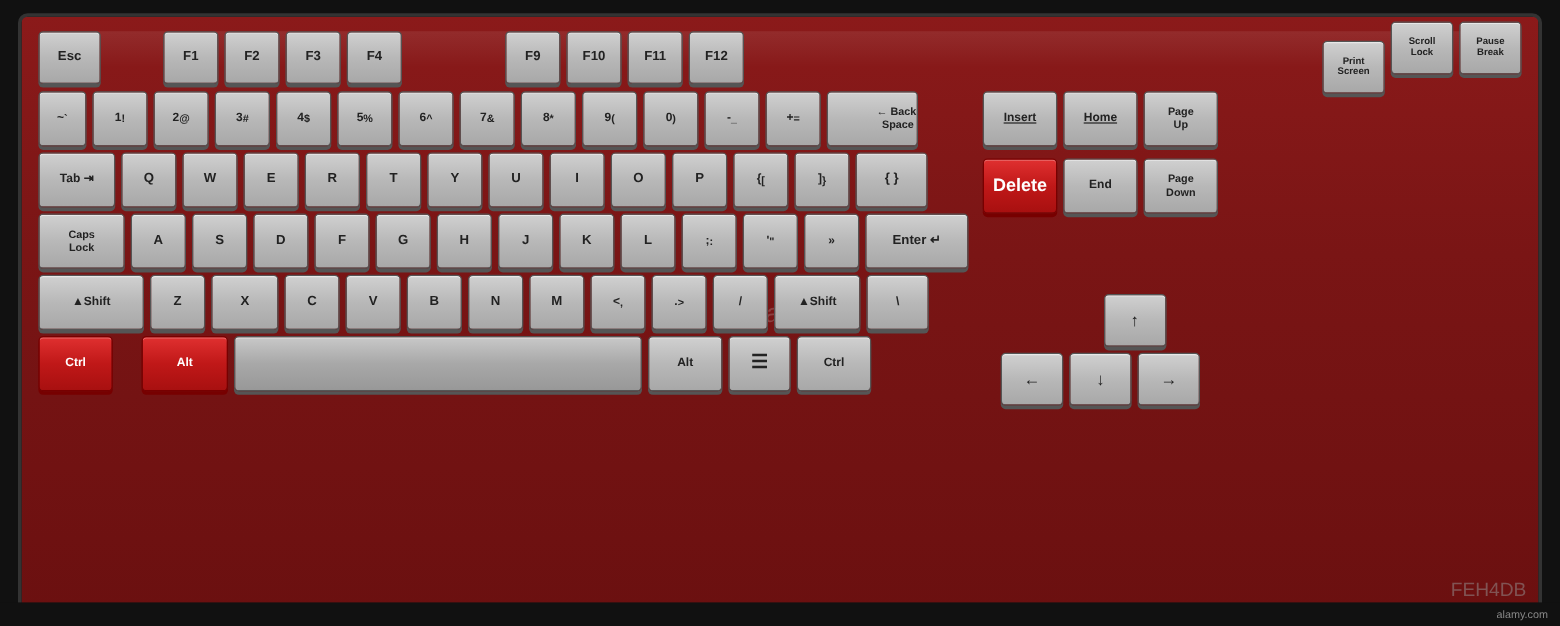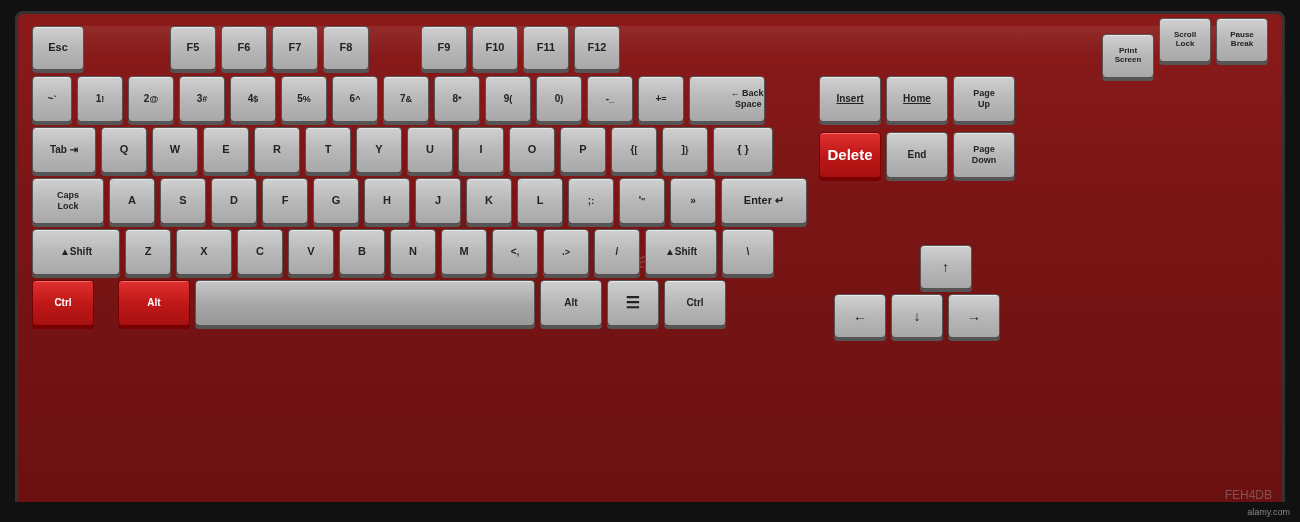--- a/index.html
+++ b/index.html
@@ -165,21 +165,21 @@
       display: flex;
       gap: 5px;
     }
     .fn-spacer {
       width: 16px;
     }
     .watermark {
       position: absolute;
       bottom: 6px;
       right: 10px;
-      font-size: 12px;
+      font-size: 16px;
       color: rgba(150,150,150,0.5);
     }
     .alamy-watermark {
       position: absolute;
       left: 50%;
       top: 50%;
       transform: translate(-50%, -50%);
       font-size: 22px;
       color: rgba(200,200,200,0.25);
       pointer-events: none;
@@ -216,27 +216,27 @@
 </head>
 <body>
 
 <div class="keyboard-container">
   <div class="keyboard-shine"></div>
   <div class="alamy-watermark">alamy</div>
 
   <div class="fn-row">
     <div class="key key-esc">Esc</div>
     <div class="fn-spacer"></div>
+    <div class="fn-group">
+      <div class="key key-f1">F1</div>
+      <div class="key key-f2">F2</div>
+      <div class="key key-f3">F3</div>
+      <div class="key key-f4">F4</div>
+    </div>
     <div class="fn-spacer"></div>
-    <div class="fn-group">
-      <div class="key key-f5">F5</div>
-      <div class="key key-f6">F6</div>
-      <div class="key key-f7">F7</div>
-      <div class="key key-f8">F8</div>
-    </div>
     <div class="fn-spacer"></div>
     <div class="fn-group">
       <div class="key key-f9">F9</div>
       <div class="key key-f10">F10</div>
       <div class="key key-f11">F11</div>
       <div class="key key-f12">F12</div>
     </div>
     <div style="flex:1"></div>
     <div class="fn-group">
       <div class="key key-printscreen" style="font-size:8px; line-height:1.1;margin-top:16px;">Print<br>Screen</div>

